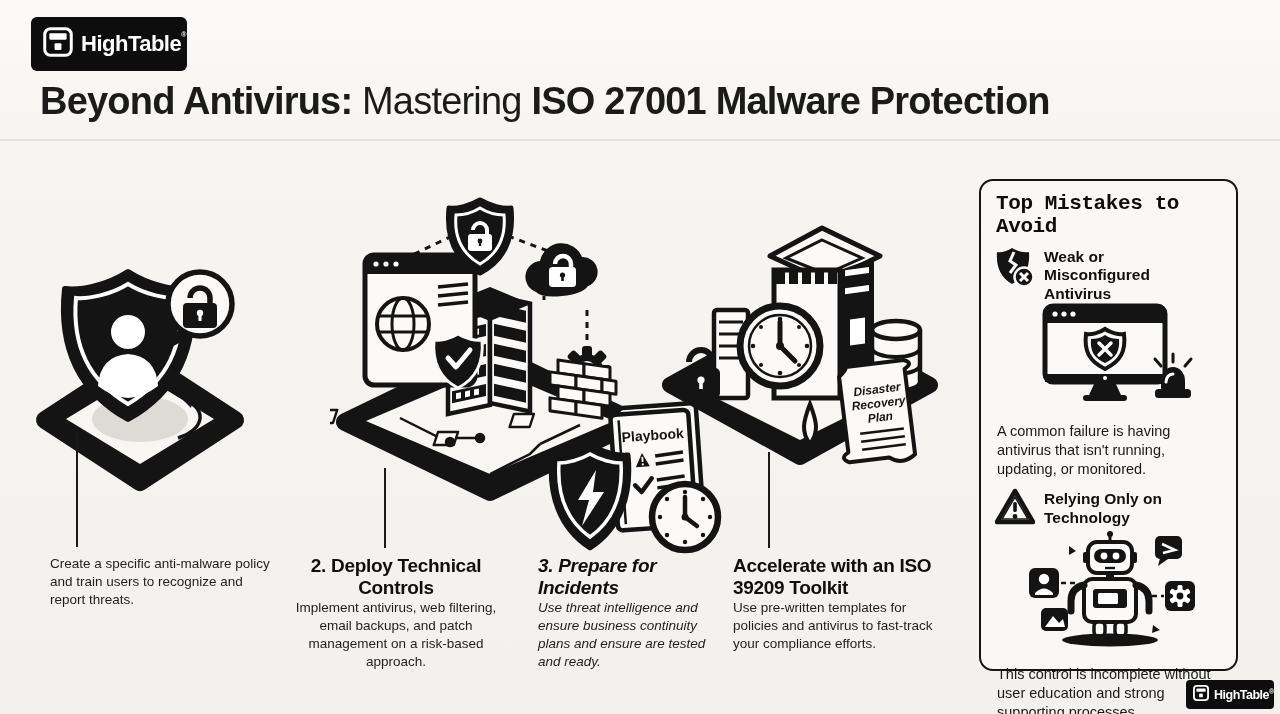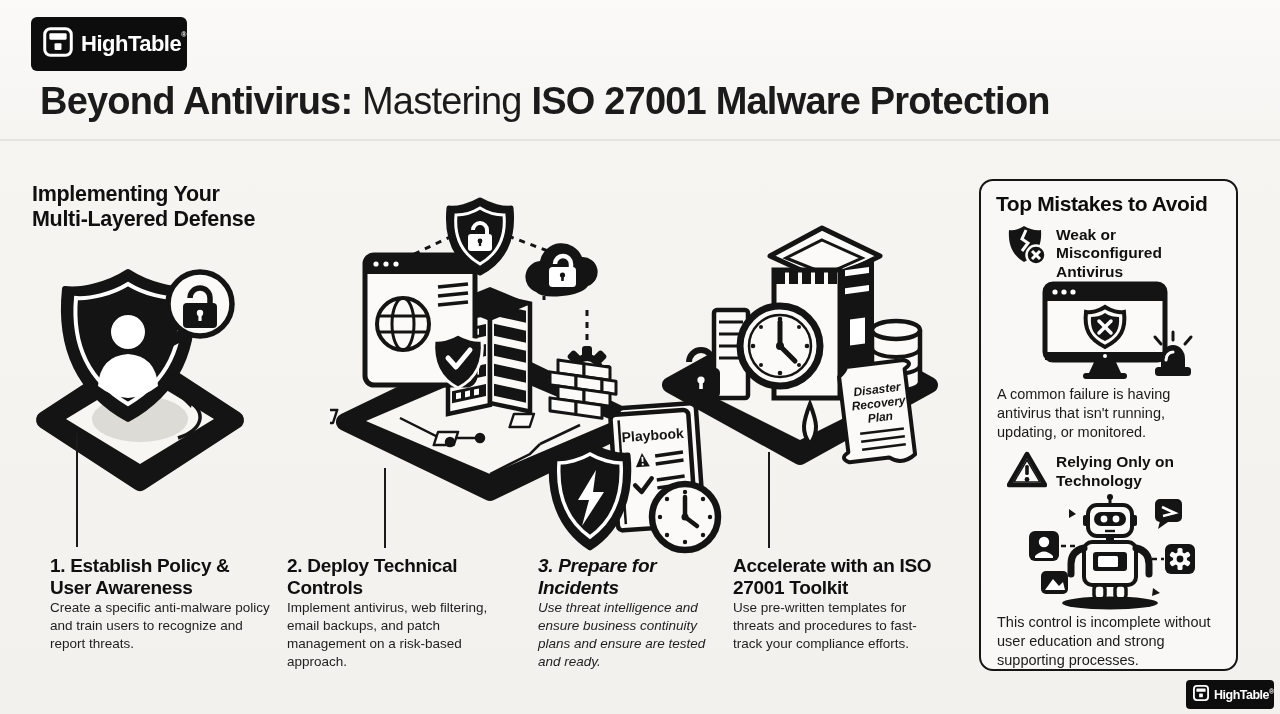--- a/index.html
+++ b/index.html
@@ -39,43 +39,43 @@
   .section-heading{
     position:absolute; left:32px; top:182px; width:280px;
     font-size:21.5px; font-weight:700; line-height:1.18; color:#101010;
     letter-spacing:-0.3px;
   }
   
   .step{ position:absolute; top:555px; }
   .step h3{ font-size:19px; font-weight:700; line-height:1.16; letter-spacing:-0.3px; color:#0f0f0f; }
   .step p{ font-size:13.5px; line-height:1.33; color:#1e1e1e; }
   .step.s1{ left:50px;  width:222px; }
-  .step.s2{ left:287px; width:218px; }
+  .step.s2{ left:287px; width:218px;text-align:center; }
   .step.s3{ left:538px; width:182px;font-style:italic; }
   .step.s4{ left:733px; width:206px; }
   
   .connector{ position:absolute; width:2px; background:#1a1a1a; }
   .connector.c1{ left:76px;  top:433px; height:114px; }
   .connector.c2{ left:384px; top:468px; height:80px; }
   .connector.c3{ left:768px; top:452px; height:96px; }
   
   .ill{ position:absolute; }
   .ill svg{ display:block; }
   
   .panel{
     position:absolute; left:979px; top:179px; width:259px; height:492px;
     border:2.5px solid #151515; border-radius:14px; background:#f9f8f6;
   }
   .panel h2{
-    margin:11px 15px 4px; font-size:21px; font-weight:700; letter-spacing:-0.4px; color:#0d0d0d;
-  }
-  .mistake-head{ display:flex; align-items:flex-start; gap:9px; padding:4px 26px 0; }
+    margin:11px 15px 4px; font-size:21px; font-weight:700; letter-spacing:-0.4px; color:#0d0d0d;font-family:Liberation Mono, monospace;
+  }
+  .mistake-head{ display:flex; align-items:flex-start; gap:9px; padding:4px 14px 0; }
   .mistake-head .ttl{ font-size:15.5px; font-weight:700; line-height:1.18; color:#101010; max-width:170px; padding-top:2px;}
   .panel-ill{ display:flex; justify-content:center; }
-  .panel p{ padding:2px 16px 0; font-size:14.5px; line-height:1.3; color:#1a1a1a; }
+  .panel p{ padding:2px 16px 0; font-size:14.5px; line-height:1.3; color:#1a1a1a;margin-top:15px; }
   .mt1{ margin-top:2px; } .mt2{ margin-top:6px; }
 </style>
 </head>
 <body>
 
 <div class="canvas">
 
   <div class="logo top">
     <span>
       <svg width="30" height="30" viewBox="0 0 26 26">
@@ -87,24 +87,20 @@
     <span class="word"><span>HighTable</span><sup>®</sup></span>
   </div>
 
   <div class="title">
     <span class="b">Beyond Antivirus:</span>
     <span class="r">Mastering</span>
     <span class="b">ISO 27001 Malware Protection</span>
   </div>
   <div class="crease"></div>
 
-  <div class="section-heading">
-    <div>Implementing Your</div>
-    <div>Multi-Layered Defense</div>
-  </div>
 
   <div class="ill" style="left:28px;top:258px;">
     <svg width="220" height="240" viewBox="0 0 220 240">
 
       <g>
         <polygon points="112,100 207,162 112,224 17,162" fill="#141414" stroke="#141414" stroke-width="18" stroke-linejoin="round"></polygon>
         <polygon points="112,116 186,161 112,206 38,161" fill="#f7f6f3"></polygon>
         <ellipse cx="112" cy="161" rx="48" ry="23" fill="#dcdbd6"></ellipse>
         <path d="M150,180 A50,25 0 0 0 160,143" fill="none" stroke="#141414" stroke-width="3.5"></path>
         <polygon points="166,135 154,141 163,150" fill="#141414"></polygon>
@@ -376,34 +372,33 @@
         <line x1="14" y1="84" x2="58" y2="84" stroke="#141414" stroke-width="2.5"></line>
       </g>
     </svg>
   </div>
 
   <div class="connector c1"></div>
   <div class="connector c2"></div>
   <div class="connector c3"></div>
 
   <div class="step s1">
-    <h3>1. Establish Policy &amp; User Awareness</h3>
     <p>Create a specific anti-malware policy and train users to recognize and report threats.</p>
   </div>
   <div class="step s2">
     <h3>2. Deploy Technical Controls</h3>
     <p>Implement antivirus, web filtering, email backups, and patch management on a risk-based approach.</p>
   </div>
   <div class="step s3">
     <h3>3. Prepare for Incidents</h3>
     <p>Use threat intelligence and ensure business continuity plans and ensure are tested and ready.</p>
   </div>
   <div class="step s4">
-    <h3>Accelerate with an ISO 27001 Toolkit</h3>
-    <p>Use pre-written templates for threats and procedures to fast-track your compliance efforts.</p>
+    <h3>Accelerate with an ISO 39209 Toolkit</h3>
+    <p>Use pre-written templates for policies and antivirus to fast-track your compliance efforts.</p>
   </div>
 
   <div class="panel">
     <h2>Top Mistakes to Avoid</h2>
 
     <div class="mistake-head mt1">
       <span>
         <svg width="40" height="42" viewBox="0 0 40 42">
           <path d="M17,2 C22,5 29,7 34,6 C35,20 31,31 17,38 C5,31 1,20 2,6 C7,7 12,5 17,2 Z" fill="#141414"></path>
           <polyline points="19,6 15,15 21,19 15,27" fill="none" stroke="#fbfaf8" stroke-width="3"></polyline>

